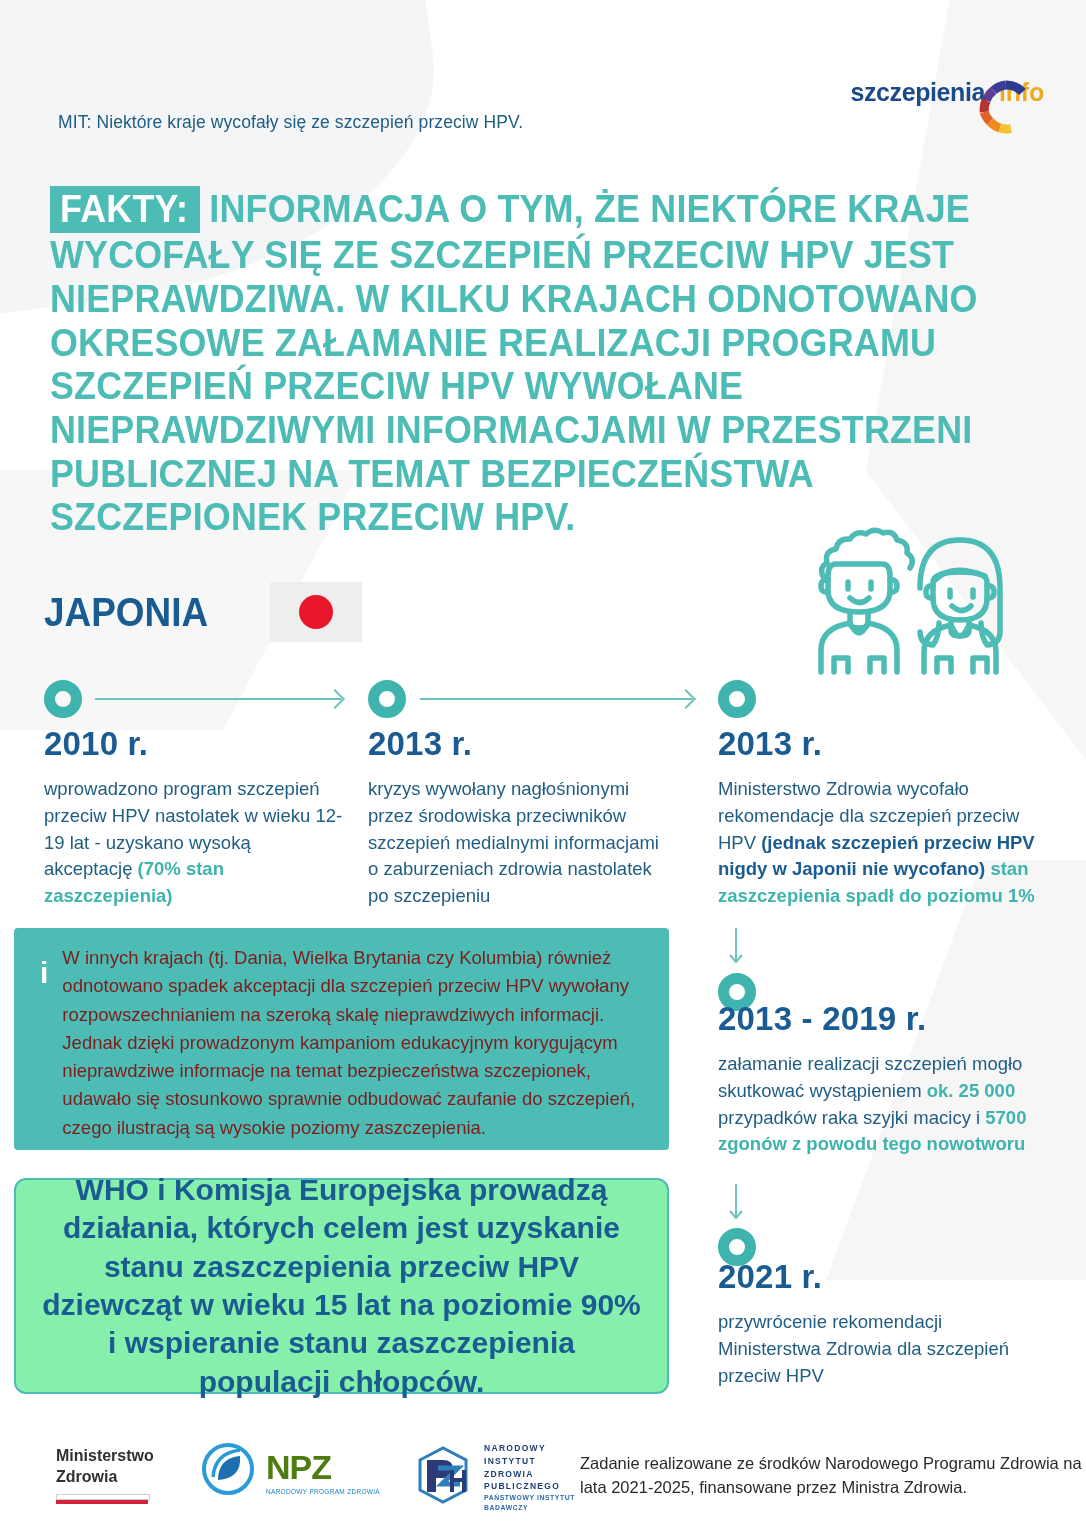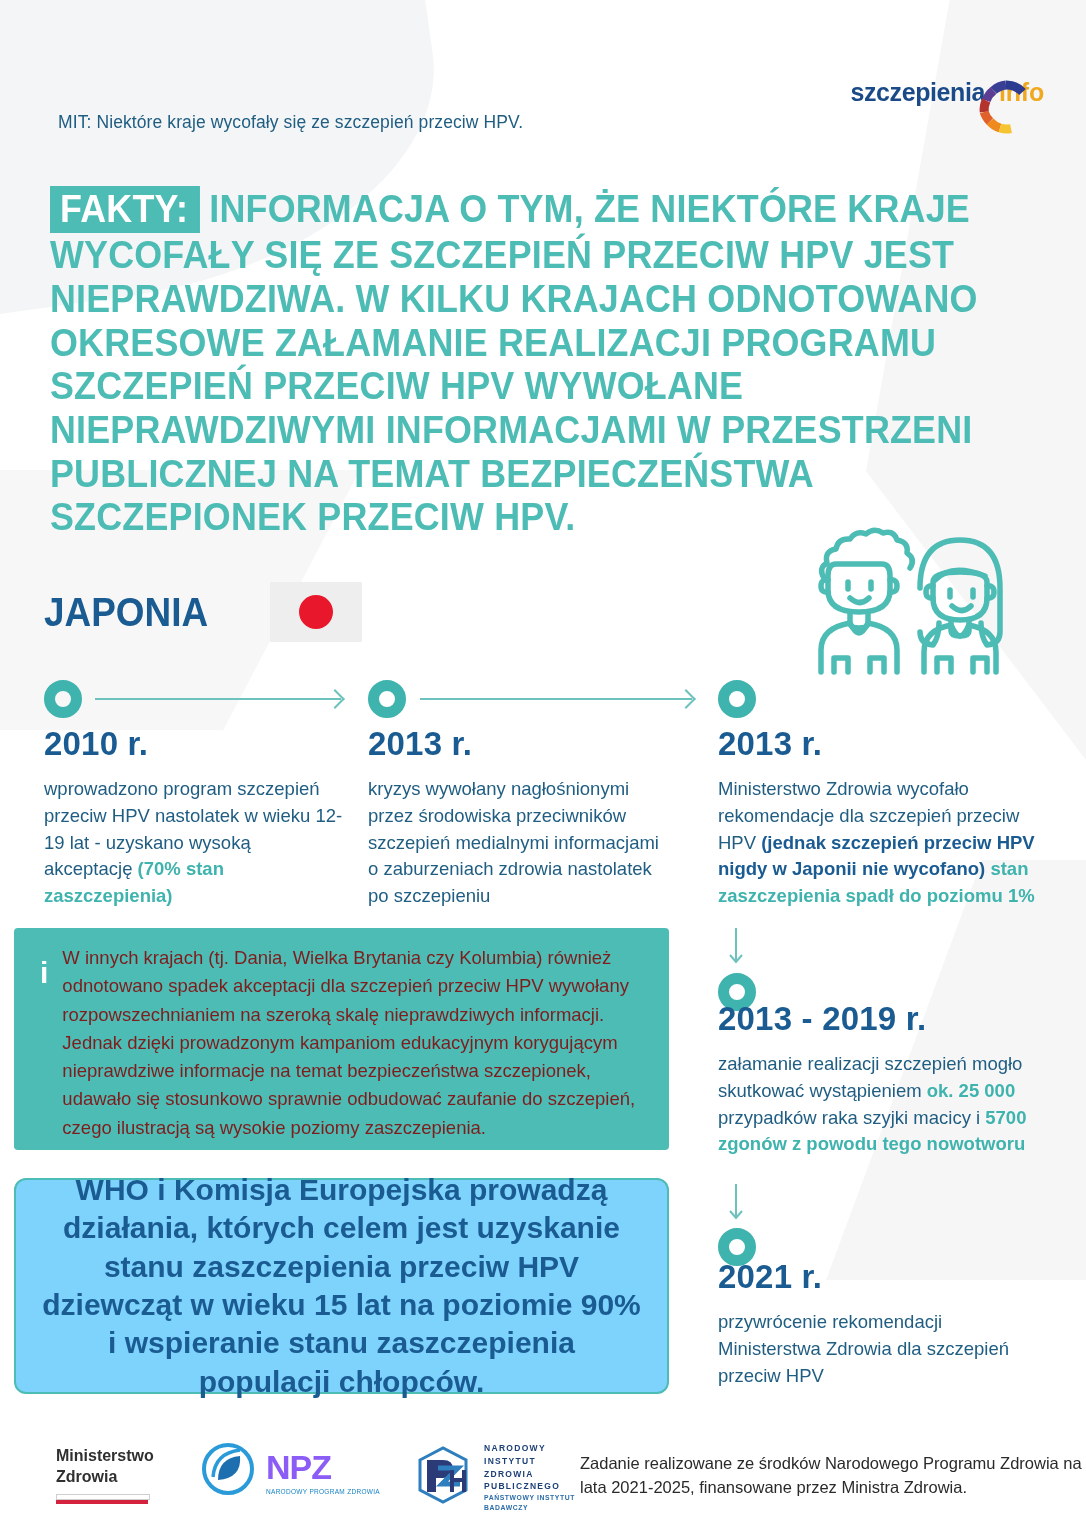--- a/index.html
+++ b/index.html
@@ -102,38 +102,38 @@
   }
   .info-i{
     color:#ffffff;font-weight:bold;font-size:30px;line-height:1;
     margin:14px 14px 0 8px;flex:0 0 auto;
   }
   .info-text{color:#7f1d1d;font-size:18.5px;line-height:1.53;}
 
   
   .whobox{
     position:absolute;left:14px;top:1178px;width:655px;height:216px;
-    border:2px solid #4cbcb5;border-radius:12px;background:#7dd3fc;
+    border:2px solid #4cbcb5;border-radius:12px;background:#86efac;
     display:flex;align-items:center;justify-content:center;
     padding:10px 26px;box-sizing:border-box;
   }
   .who-text{
     font-family:"Liberation Sans Narrow","Liberation Sans",sans-serif;
     font-weight:bold;font-size:30px;line-height:1.28;color:#1a5b92;
     text-align:center;
   }
 
   
   .footer{position:absolute;left:0;top:1428px;width:1086px;height:108px;}
   .mz{position:absolute;left:56px;top:18px;font-weight:bold;}
   .mz-line{font-size:16px;color:#303030;line-height:1.3;}
   .mz-bar{margin-top:6px;width:92px;height:4px;background:#ffffff;border:1px solid #cfcfcf;}
   .mz-bar-red{width:92px;height:4px;background:#d4213d;}
   .npz{position:absolute;left:200px;top:14px;display:flex;align-items:center;}
-  .npz-text{font-size:34px;font-weight:bold;color:#8b5cf6;letter-spacing:-1px;}
+  .npz-text{font-size:34px;font-weight:bold;color:#4d7c0f;letter-spacing:-1px;}
   .npz-sub{font-size:6.5px;color:#1783c6;letter-spacing:.3px;text-align:center;margin-top:1px;}
   .pzh{position:absolute;left:412px;top:14px;display:flex;align-items:center;}
   .pzh-lines{margin-left:10px;}
   .pzh-l{font-size:8.5px;color:#1c3f76;letter-spacing:1.3px;line-height:1.5;font-weight:bold;}
   .pzh-s{font-size:6.8px;color:#2b6ca8;letter-spacing:.6px;line-height:1.45;font-weight:bold;}
   .fund{position:absolute;left:580px;top:24px;font-size:16.5px;line-height:1.45;color:#2a2a2a;}
 </style>
 </head>
 <body>
 

